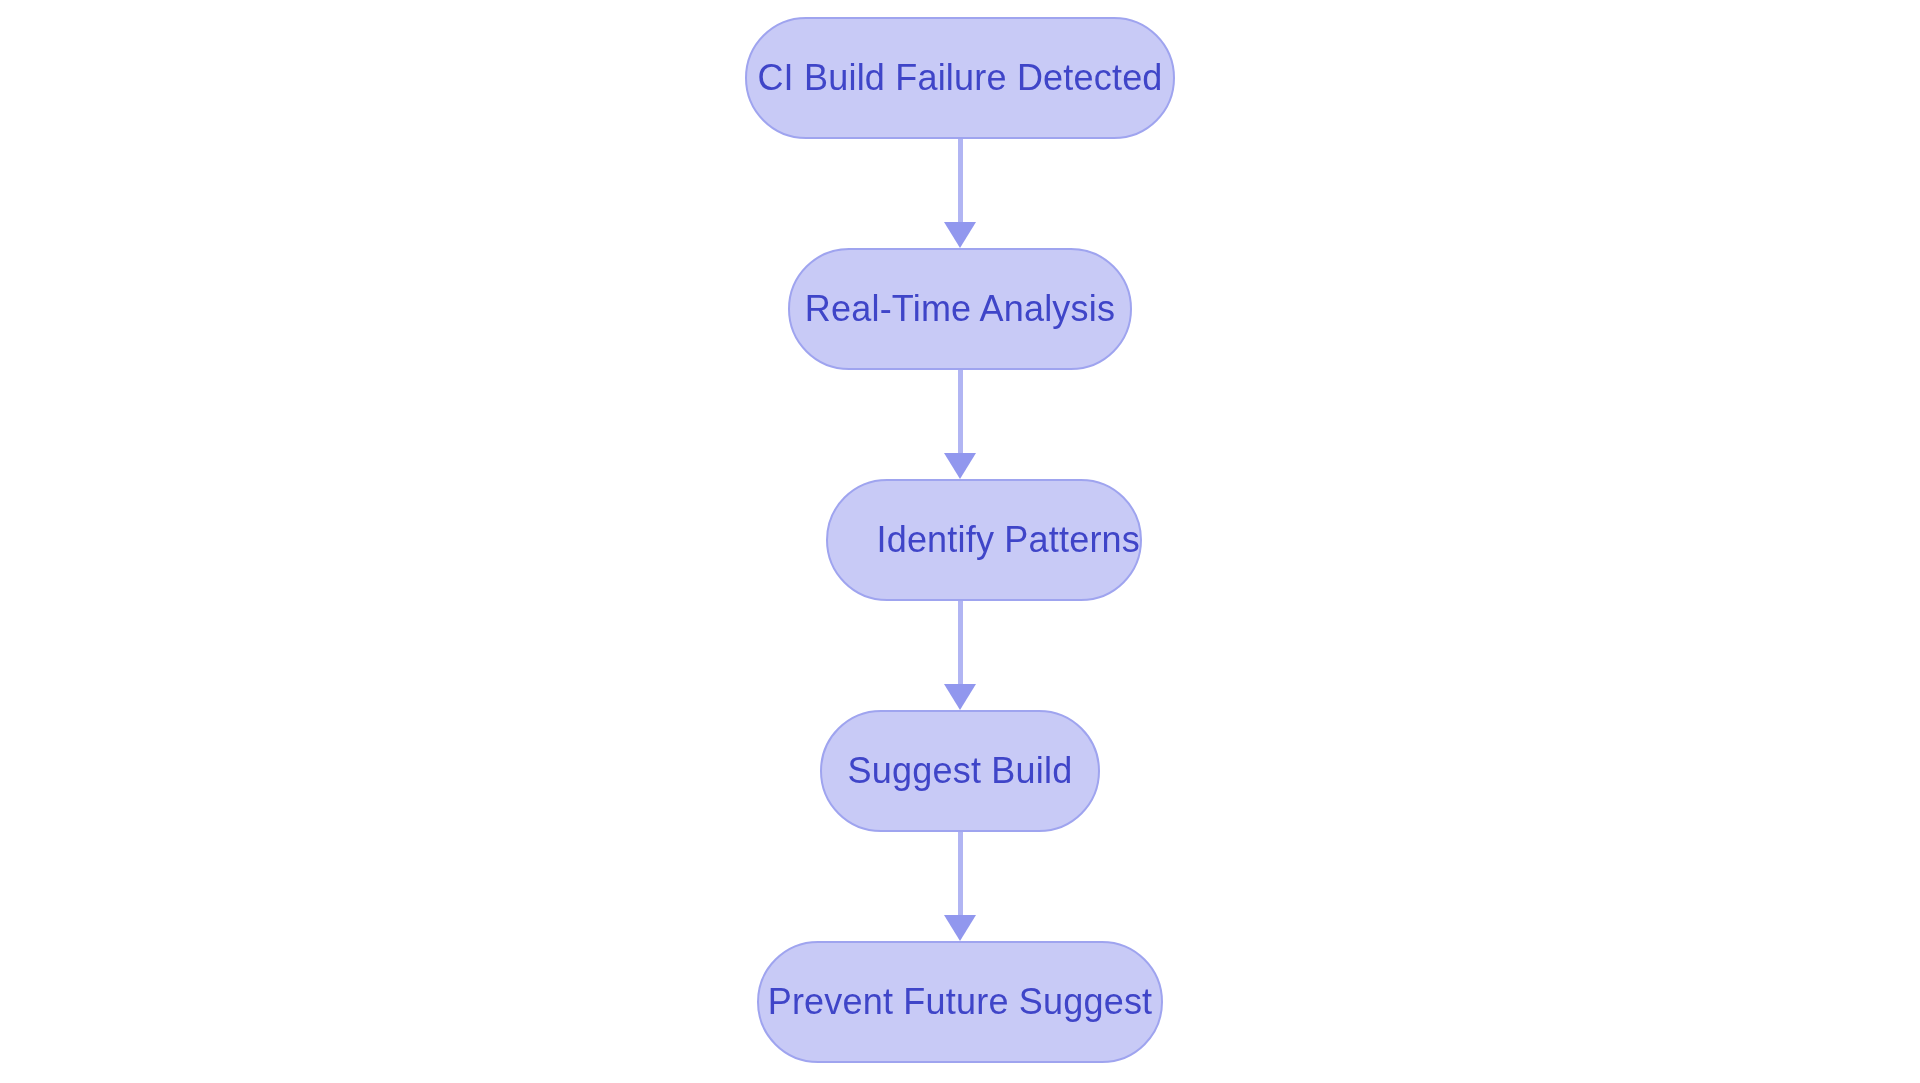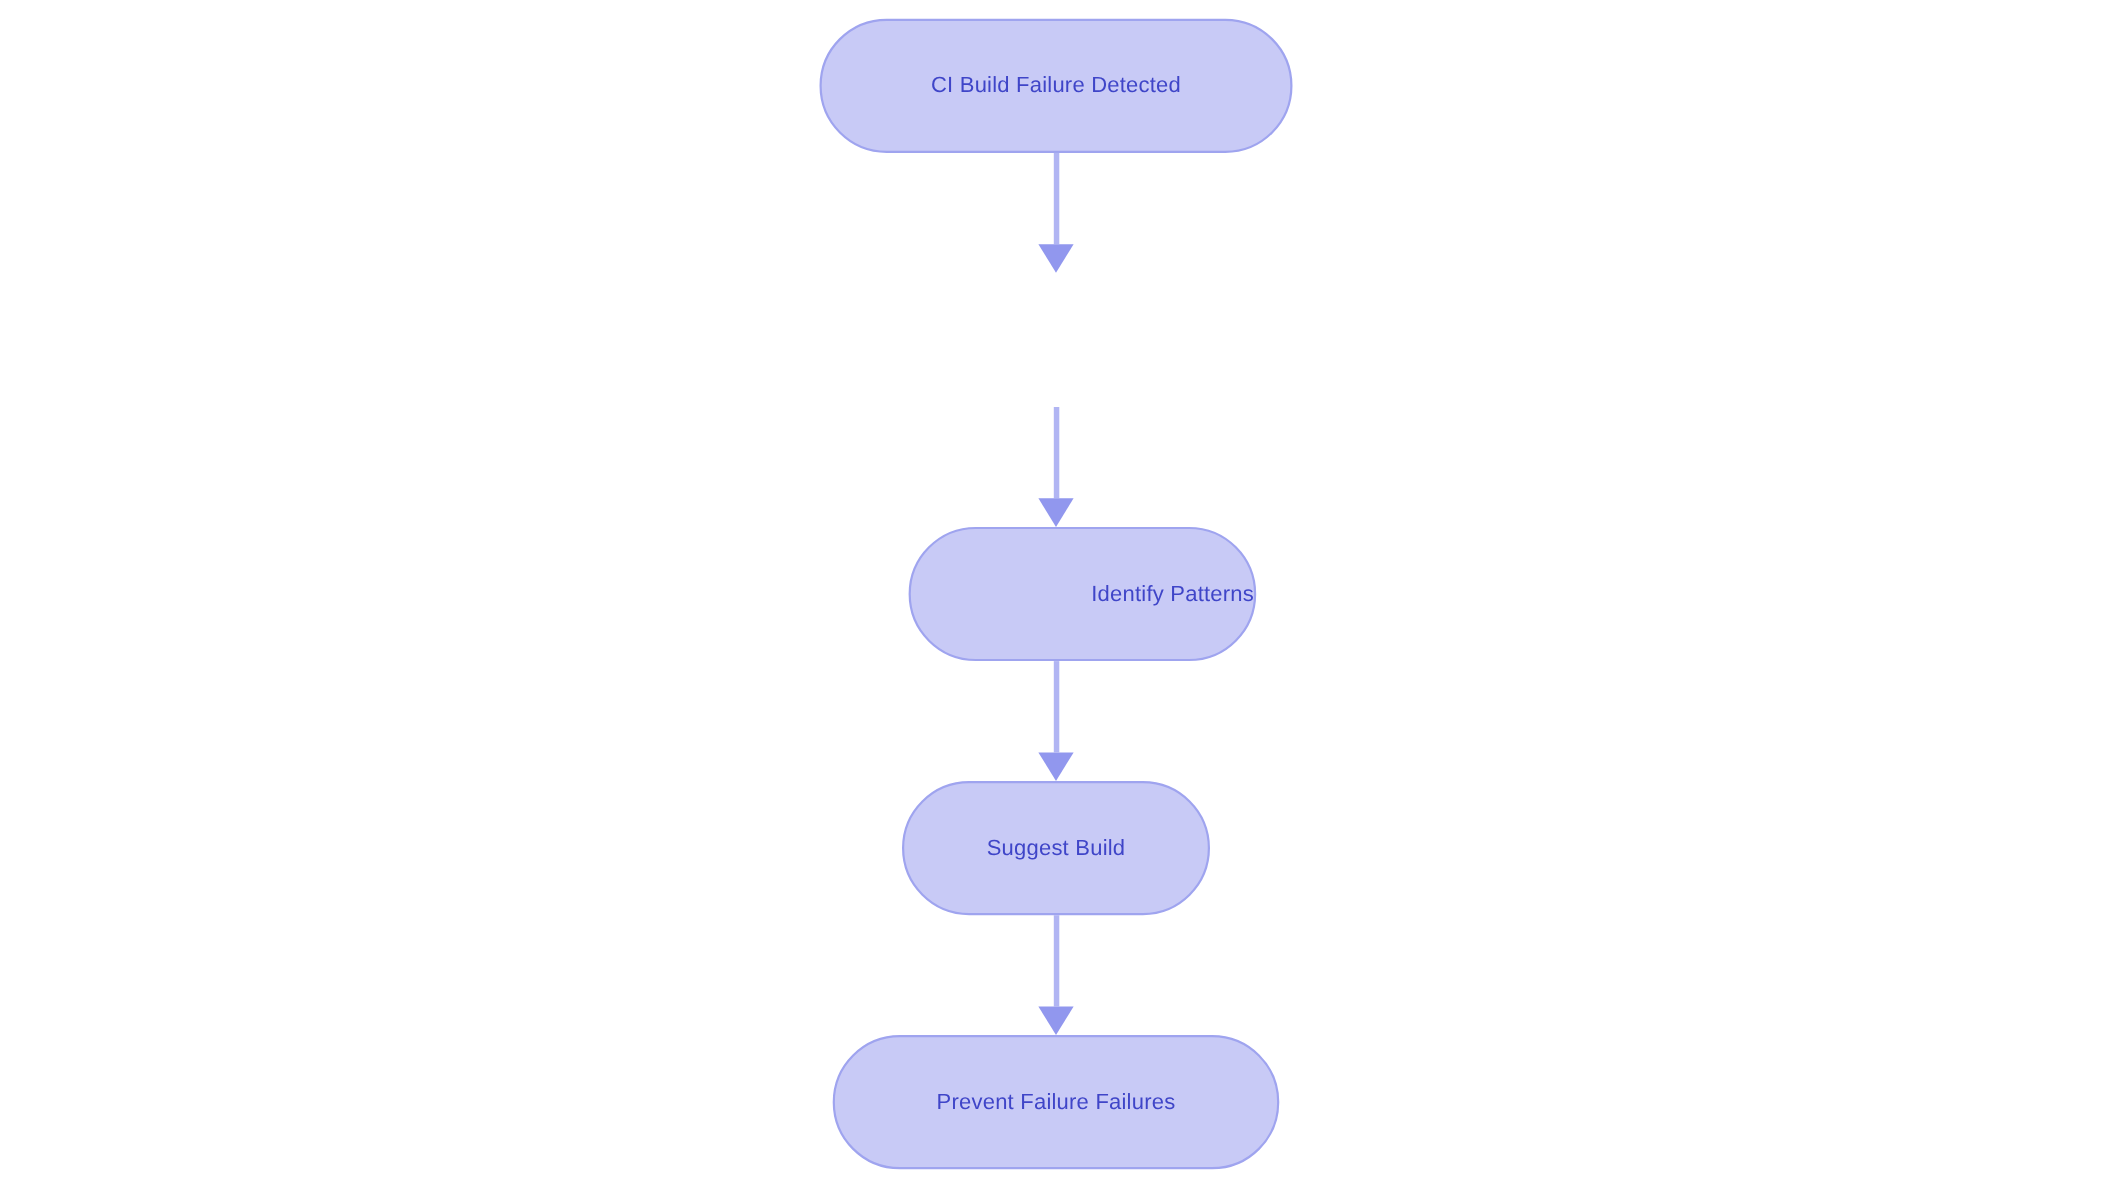--- a/index.html
+++ b/index.html
@@ -25,21 +25,21 @@
     position:absolute;
     height:122px;
     border-radius:61px;
     background:var(--node-fill);
     border:2px solid var(--node-border);
     display:flex;
     align-items:center;
     justify-content:center;
   }
   .node-label{
-    font-size:20px;
+    font-size:36px;
     line-height:1.2;
     color:var(--node-text);
     white-space:nowrap;
     text-align:center;
     letter-spacing:0.2px;
   }
   .n1{left:745px;top:17px;width:430px;}
   .n2{left:788px;top:248px;width:344px;}
   .n3{left:826px;top:479px;width:316px;justify-content:flex-end;}
   .n4{left:820px;top:710px;width:280px;}
@@ -77,20 +77,23 @@
 
   <div class="node n1">
     <span class="node-label">CI Build Failure Detected</span>
   </div>
 
   <div class="connector c1">
     <div class="stem"></div>
     <div class="arrowhead"></div>
   </div>
 
+  <div class="node n2">
+    <span class="node-label">Real-Time Analysis</span>
+  </div>
 
   <div class="connector c2">
     <div class="stem"></div>
     <div class="arrowhead"></div>
   </div>
 
   <div class="node n3">
     <span class="node-label">Identify Patterns</span>
   </div>
 
@@ -102,16 +105,16 @@
   <div class="node n4">
     <span class="node-label">Suggest Build</span>
   </div>
 
   <div class="connector c4">
     <div class="stem"></div>
     <div class="arrowhead"></div>
   </div>
 
   <div class="node n5">
-    <span class="node-label">Prevent Failure Failures</span>
+    <span class="node-label">Prevent Future Suggest</span>
   </div>
 
 </div>
 
 </body></html>

